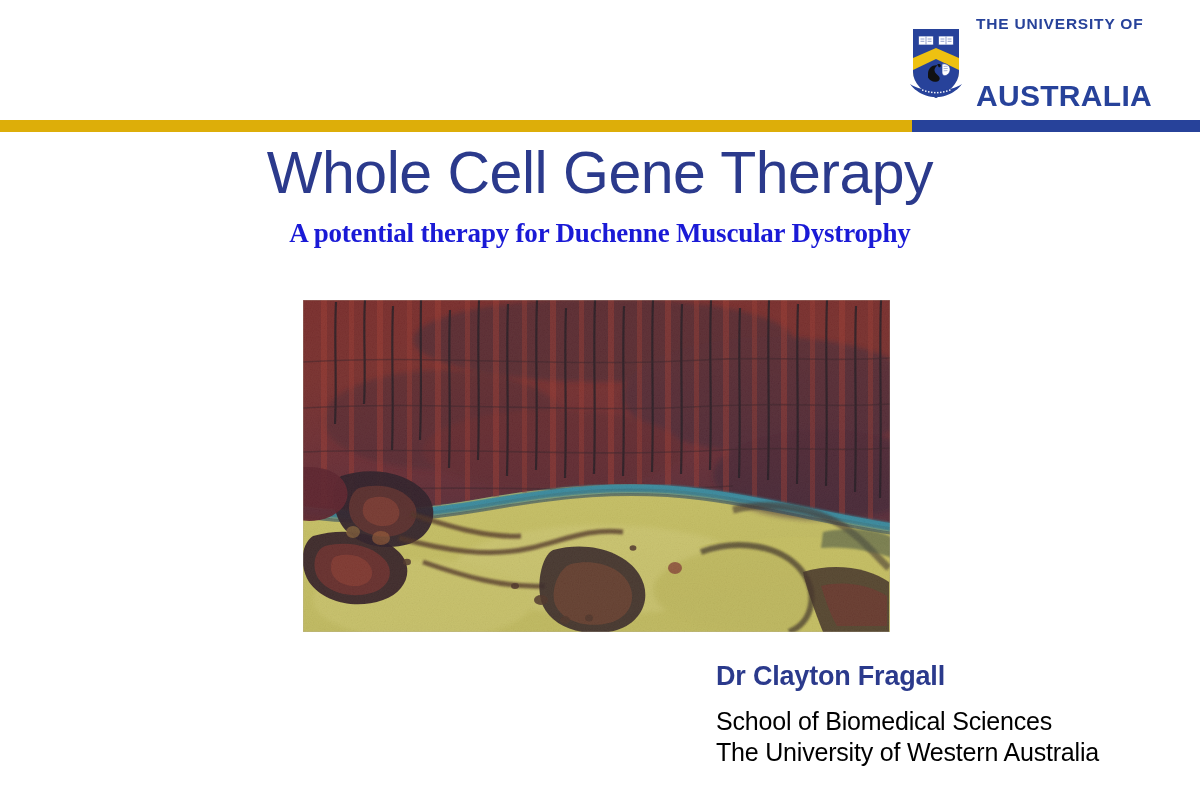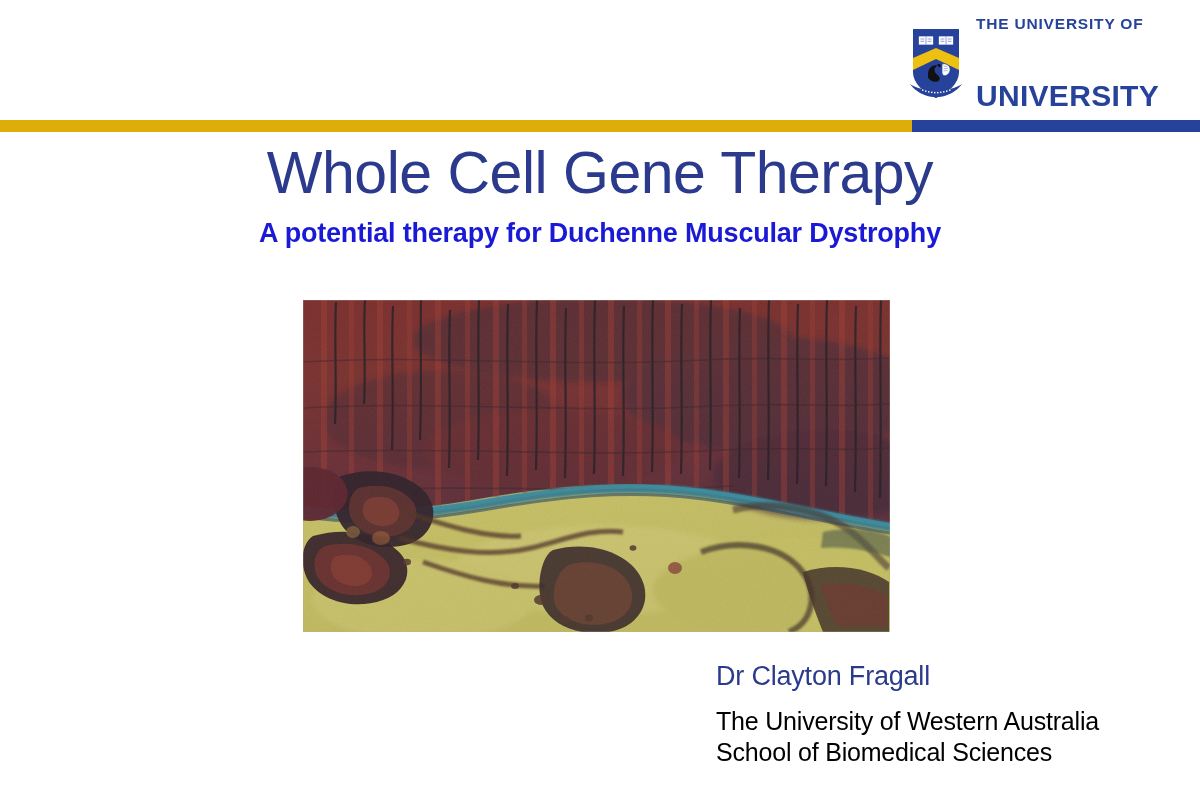--- a/index.html
+++ b/index.html
@@ -93,20 +93,21 @@
   .subtitle {
     position: absolute;
     left: 0;
     top: 218px;
     width: 1200px;
     text-align: center;
     color: #1a1ad6;
     font-size: 27px;
     font-weight: bold;
     letter-spacing: -0.2px;
+    font-family: Liberation Serif, serif;
   }
 
   
   .micrograph {
     position: absolute;
     left: 303px;
     top: 300px;
     width: 587px;
     height: 332px;
     overflow: hidden;
@@ -116,21 +117,21 @@
 
   
   .presenter {
     position: absolute;
     left: 716px;
     top: 661px;
   }
   .presenter-name {
     color: #2b3a8c;
     font-size: 27px;
-    font-weight: normal;
+    font-weight: bold;
     letter-spacing: -0.2px;
     margin-bottom: 14px;
   }
   .affil-line {
     color: #000000;
     font-size: 25px;
     line-height: 1.22;
     letter-spacing: -0.2px;
   }
 </style>
@@ -185,21 +186,21 @@
           <rect x="29" y="65.9" width="1.5" height="1.5"></rect>
           <rect x="32" y="65.6" width="1.5" height="1.5"></rect>
           <rect x="35" y="65.1" width="1.5" height="1.5"></rect>
           <rect x="38" y="64.4" width="1.5" height="1.5"></rect>
           <rect x="41" y="63.4" width="1.5" height="1.5"></rect>
         </g>
       </svg>
     </div>
     <div class="wordmark">
       <div class="wm-line1">THE UNIVERSITY OF</div>
-      <div class="wm-line3">UNIVERSITY</div>
+      <div class="wm-line3">AUSTRALIA</div>
     </div>
   </div>
 
   <div class="bar-row">
     <div class="bar-gold"></div>
     <div class="bar-navy"></div>
   </div>
 
   <div class="title">Whole Cell Gene Therapy</div>
   <div class="subtitle">A potential therapy for Duchenne Muscular Dystrophy</div>
@@ -361,17 +362,17 @@
         <path d="M520 232 C550 226 576 230 590 238 L590 258 C566 250 540 246 518 248 Z" fill="#45533a" opacity="0.6" filter="url(#soft)"></path>
 
         <rect x="0" y="0" width="587" height="332" filter="url(#grain)" fill="#8a8a8a" opacity="0.22"></rect>
         <rect x="0" y="0" width="587" height="332" fill="none" stroke="#b8b0a0" stroke-width="1" opacity="0.5"></rect>
       </g>
     </svg>
   </div>
 
   <div class="presenter">
     <div class="presenter-name">Dr Clayton Fragall</div>
+    <div class="affil-line">School of Biomedical Sciences</div>
     <div class="affil-line">The University of Western Australia</div>
-    <div class="affil-line">School of Biomedical Sciences</div>
   </div>
 
 </div>
 
 </body></html>

